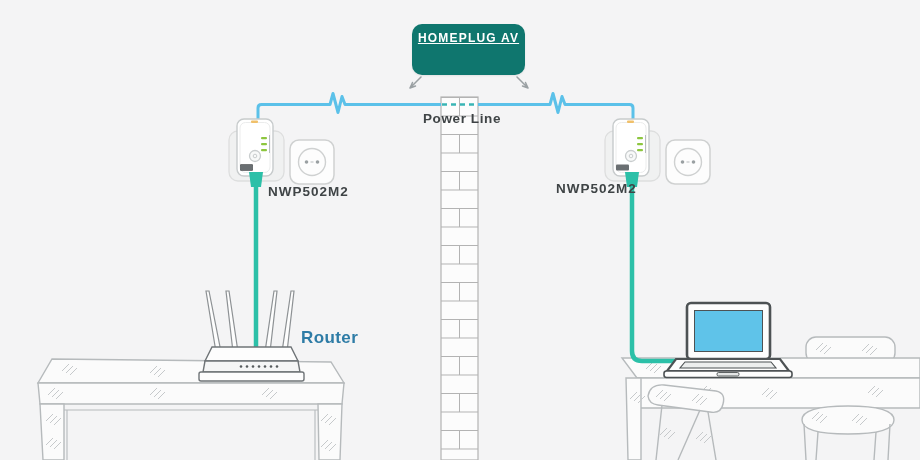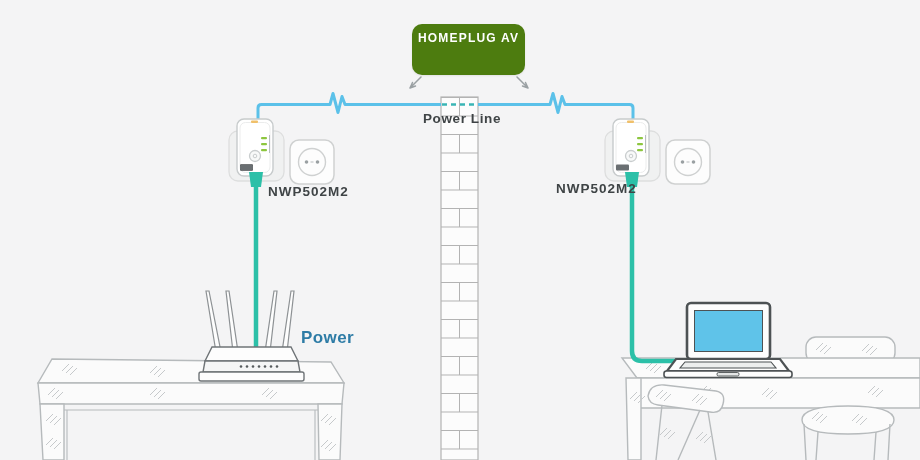--- a/index.html
+++ b/index.html
@@ -5,22 +5,23 @@
   html,body{margin:0;padding:0;}
   .stage{
     position:relative;width:920px;height:460px;overflow:hidden;
     background:#f4f4f5;
     font-family:"Liberation Sans","DejaVu Sans",sans-serif;
   }
   .stage svg{position:absolute;left:0;top:0;}
   .overlay{position:absolute;z-index:5;}
   .bubble{
     left:412px;top:24px;width:113px;height:51px;
-    background:#4d7c0f;border-radius:10px;color:#fff;text-align:center;
+    background:#0f766e;border-radius:10px;color:#fff;text-align:center;
     box-shadow:0 1px 2px rgba(0,0,0,.08);
+    text-decoration:underline;
   }
   .bubble .l1{display:block;margin-top:7px;font-size:12px;font-weight:bold;letter-spacing:1.2px;line-height:14px;}
   .bubble .l2{display:block;font-size:24px;font-weight:bold;line-height:26px;letter-spacing:.5px;}
   .lbl{color:#3f4446;font-weight:bold;white-space:nowrap;text-align:right;}
   .lbl-powerline{left:423px;top:111px;font-size:13.5px;letter-spacing:.6px;}
   .lbl-nwp-left{left:268px;top:184px;font-size:13.5px;letter-spacing:1px;}
   .lbl-nwp-right{left:556px;top:181px;font-size:13.5px;letter-spacing:1px;}
   .lbl-router{left:301px;top:328px;font-size:17px;color:#2e7ca6;letter-spacing:.4px;}
 </style>
 </head>
@@ -190,15 +191,15 @@
   </g>
 </svg>
 
 <div class="overlay bubble">
   <span class="l1">HOMEPLUG AV</span>
 </div>
 
 <div class="overlay lbl lbl-powerline">Power Line</div>
 <div class="overlay lbl lbl-nwp-left">NWP502M2</div>
 <div class="overlay lbl lbl-nwp-right">NWP502M2</div>
-<div class="overlay lbl lbl-router">Power</div>
+<div class="overlay lbl lbl-router">Router</div>
 
 </div>
 
 </body></html>

